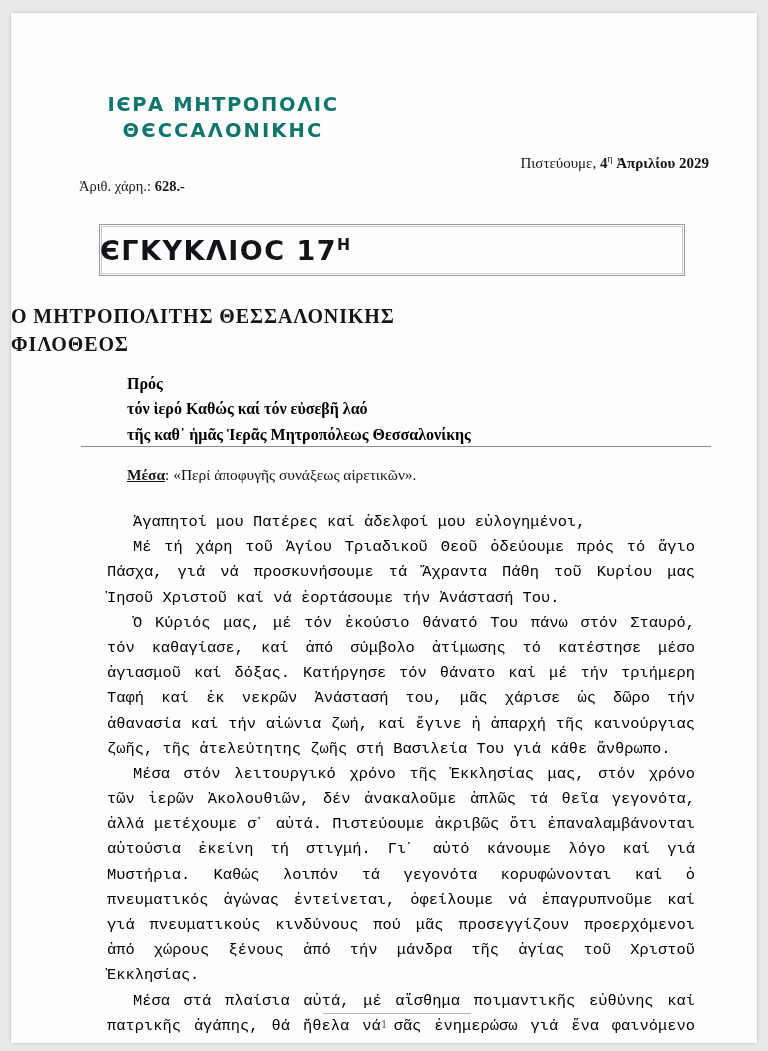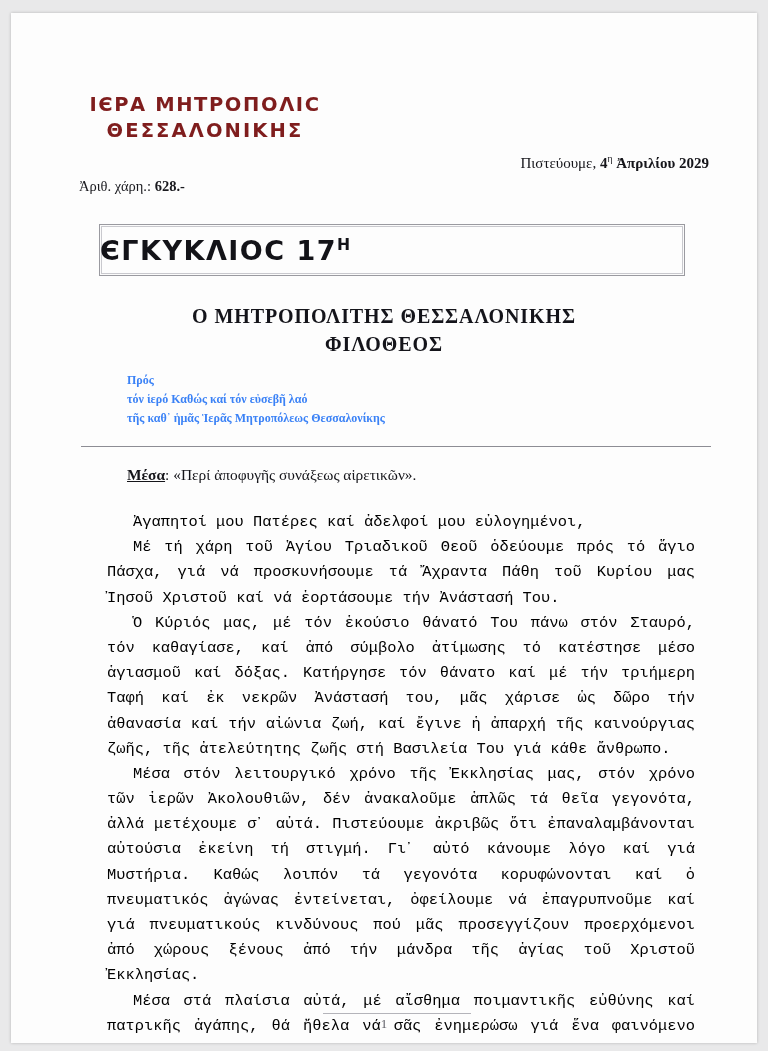--- a/index.html
+++ b/index.html
@@ -25,25 +25,25 @@
   }
   .inner {
     position: relative;
     width: 100%;
     height: 100%;
   }
 
   
   .letterhead {
     position: absolute;
-    left: 64px;
+    left: 82px;
     top: 79px;
     width: 260px;
     text-align: center;
-    color: #7f1d1d;
+    color: #0f766e;
     font-family: "DejaVu Sans", "Liberation Sans", sans-serif;
     font-size: 19.5px;
     font-weight: 700;
     letter-spacing: 1.6px;
     line-height: 1.32;
   }
   .letterhead .lh2 { letter-spacing: 2.1px; }
 
   
   .protocol {
@@ -86,37 +86,37 @@
     color: #131318;
   }
   .titlebox .t sup { font-size: 0.58em; font-weight: 700; }
 
   
   .bishop {
     position: absolute;
     left: 0;
     top: 289px;
     width: 100%;
-    text-align: center;
+    text-align: left;
     font-weight: 700;
     font-size: 20px;
     letter-spacing: 0.9px;
     line-height: 1.42;
     color: #14141a;
   }
 
   
   .addressee {
     position: absolute;
     left: 116px;
     top: 358px;
     font-weight: 700;
-    font-size: 12px;
+    font-size: 16px;
     line-height: 1.58;
-    color: #3b82f6;
+    color: #000000;
   }
 
   .rule {
     position: absolute;
     left: 70px;
     top: 433px;
     width: 630px;
     height: 0;
     border-top: 1.4px solid #8d8d94;
   }
@@ -172,21 +172,21 @@
   }
 </style>
 </head>
 <body>
 
 <div class="page">
   <div class="inner">
 
     <div class="letterhead">
       <div class="lh1">ΙЄΡΑ ΜΗΤΡΟΠΟΛΙϹ</div>
-      <div class="lh2">ΘΕΣΣΑΛΟΝΙΚΗΣ</div>
+      <div class="lh2">ΘЄϹϹΑΛΟΝΙΚΗϹ</div>
     </div>
 
     <div class="datestamp">
       <span>Πιστεύουμε,</span>
       <b>4</b><sup>η</sup>
       <b>Ἀπριλίου 2029</b>
     </div>
 
     <div class="protocol">
       <span>Ἀριθ. χάρη.:</span>

